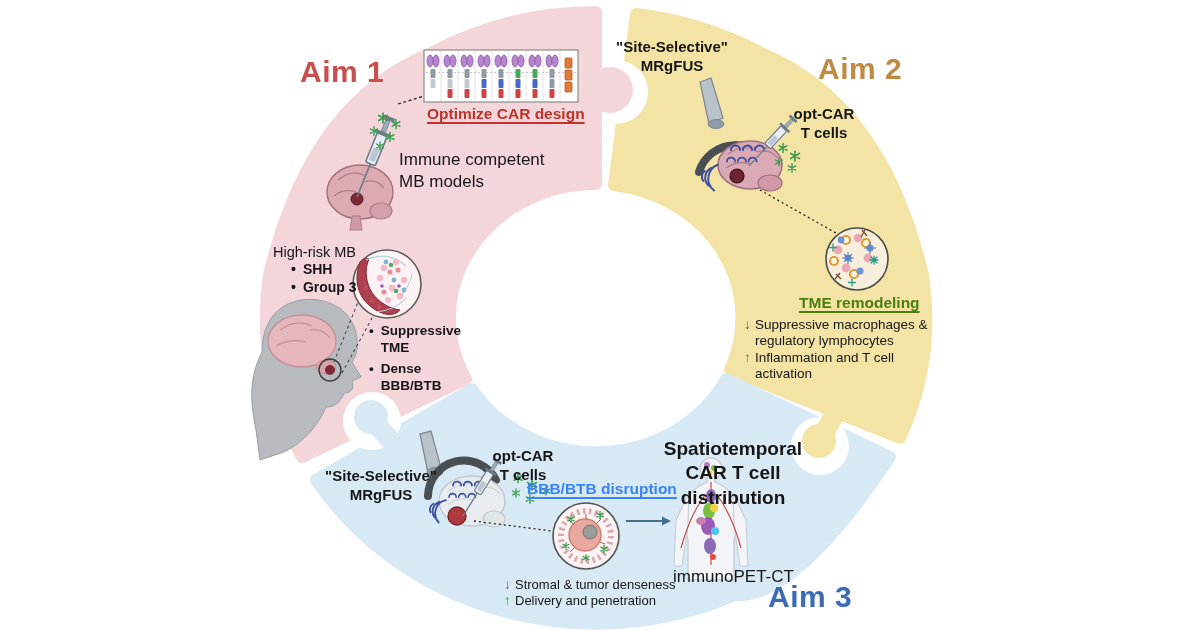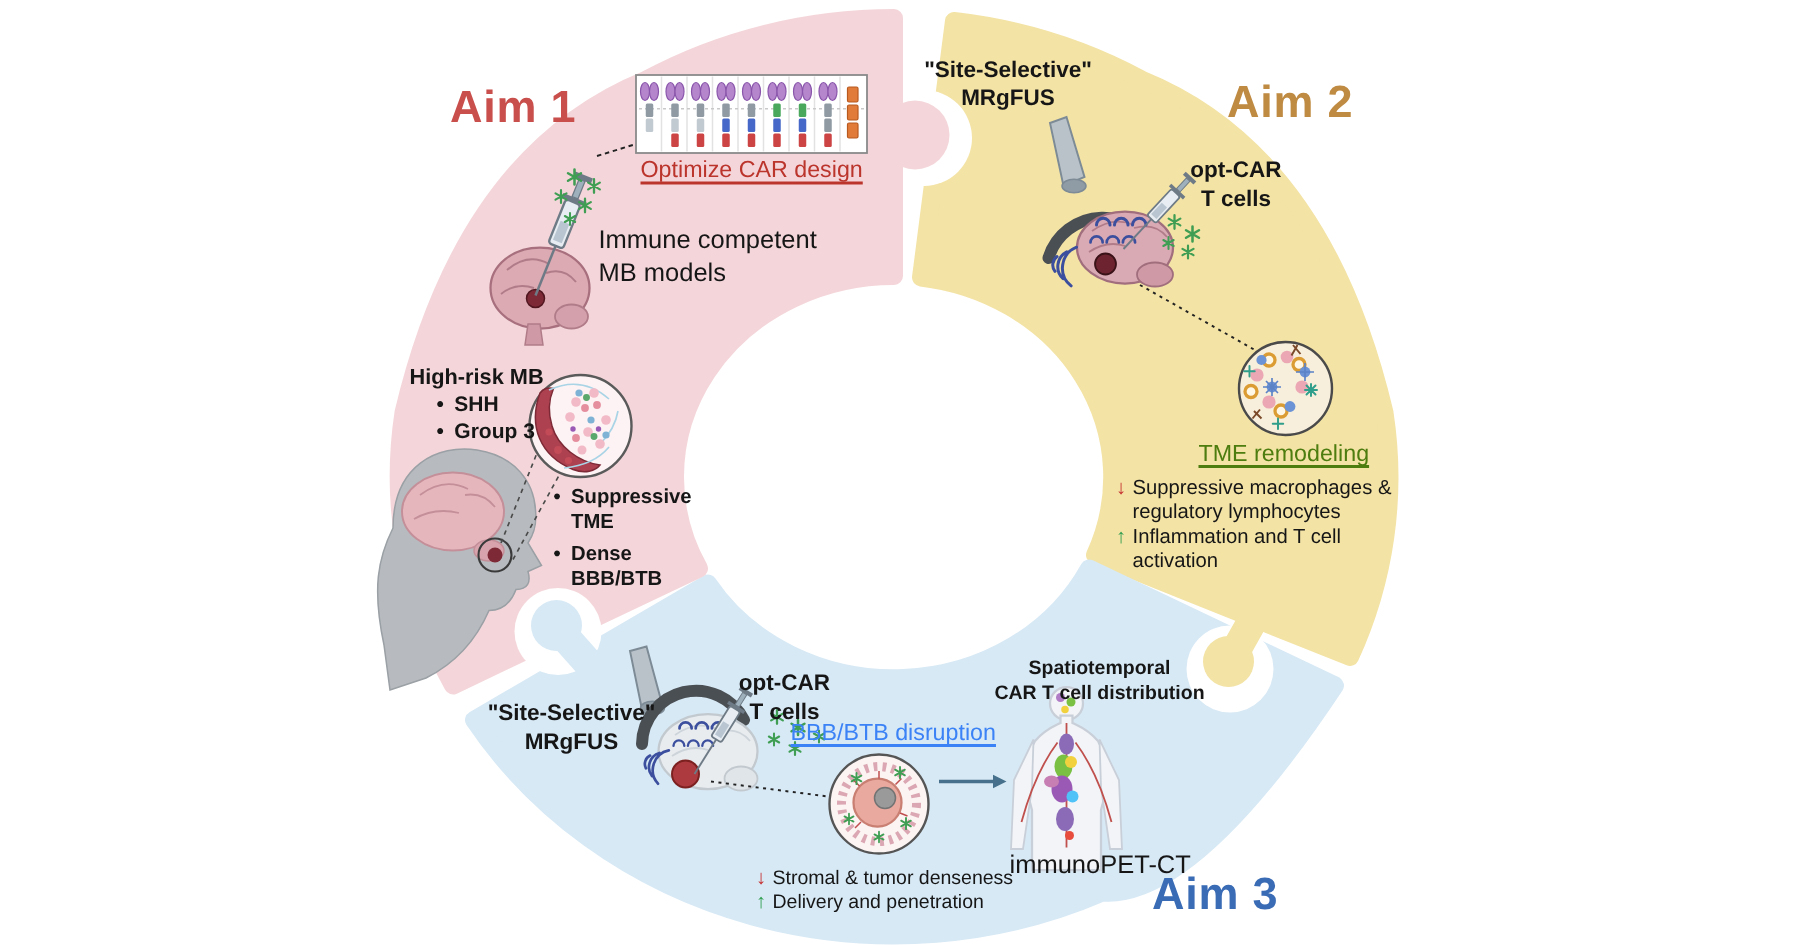--- a/index.html
+++ b/index.html
@@ -5,28 +5,28 @@
   html,body{margin:0;padding:0}
   body{width:1200px;height:630px;position:relative;background:#ffffff;overflow:hidden;
        font-family:"Liberation Sans",sans-serif}
   svg.bg{position:absolute;left:0;top:0}
   .t{position:absolute;color:#161616;white-space:pre-line;line-height:1.28}
   .ctr{text-align:center}
   .aimlbl{font-size:30px;font-weight:700;letter-spacing:.5px}
   .a1{color:#c94f4c}.a2{color:#bf8a41}.a3{color:#3a6bb5}
   .semib{font-size:15px;font-weight:600}
   .reg{font-size:17px;font-weight:500}
-  .sect{font-size:15.5px;font-weight:400;text-decoration:underline;text-underline-offset:3px;text-decoration-thickness:1.5px}
+  .sect{font-size:15.5px;font-weight:700;text-decoration:underline;text-underline-offset:3px;text-decoration-thickness:1.5px}
   .red{color:#bb352d}.orange{color:#4d7c0f}.blue{color:#3b82f6}
   .fx{position:absolute;font-size:13.5px;line-height:1.22;color:#161616}
   .fxrow{display:flex;align-items:flex-start}
   .arr{font-weight:700;flex:0 0 11px;width:11px;font-size:13.5px}
   .down{color:#c52f2f}.up{color:#2e9e4f}
   .blist{position:absolute;color:#161616}
-  .btitle{font-size:14.5px;font-weight:700}
+  .btitle{font-size:14.5px;font-weight:400}
   .brow{display:flex;gap:7px;font-size:14px;font-weight:600;line-height:1.3;margin-left:18px}
   .brow2{display:flex;gap:7px;font-size:13.5px;font-weight:600;line-height:1.25;margin-bottom:3px}
   .dot{line-height:1.3}
 </style>
 </head>
 <body>
 
 <svg class="bg" width="1200" height="630" viewBox="0 0 1200 630">
   <defs>
     <g id="syr">
@@ -372,21 +372,21 @@
     <span class="arr up">↑</span>
     <span>Inflammation and T cell activation</span>
   </div>
 </div>
 
 <div class="t semib ctr" style="left:325px;top:466px;width:112px">"Site-Selective"
 MRgFUS</div>
 <div class="t semib ctr" style="left:486px;top:446px;width:74px">opt-CAR
 T cells</div>
 <div class="t sect blue" style="left:527px;top:479px">BBB/BTB disruption</div>
-<div class="t semib ctr" style="left:645px;top:437px;width:176px;font-size:13px">Spatiotemporal
+<div class="t semib ctr" style="left:645px;top:437px;width:176px;font-size:19px">Spatiotemporal
 CAR T cell distribution</div>
 <div class="t reg" style="left:673px;top:566px">immunoPET-CT</div>
 <div class="t aimlbl a3" style="left:768px;top:578px">Aim 3</div>
 <div class="fx" style="left:504px;top:577px;width:180px;font-size:13px">
   <div class="fxrow">
     <span class="arr down">↓</span>
     <span>Stromal &amp; tumor denseness</span>
   </div>
   <div class="fxrow">
     <span class="arr up">↑</span>

